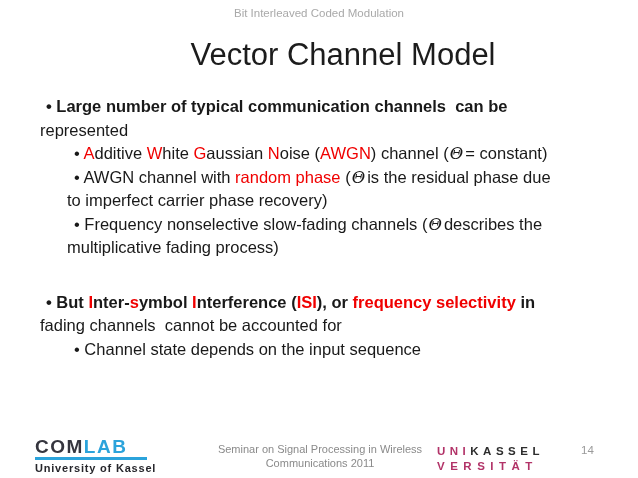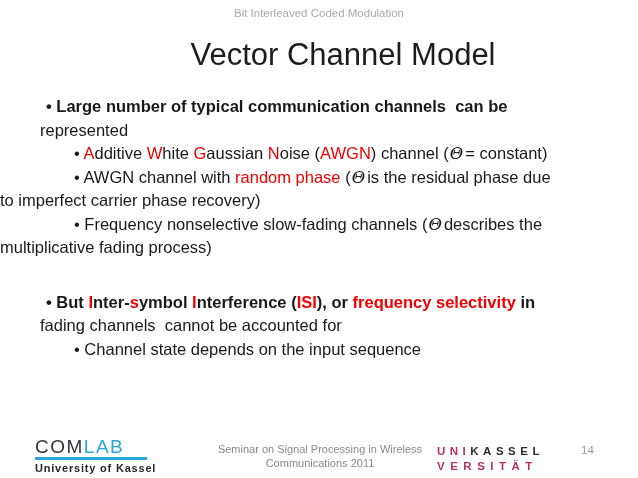--- a/index.html
+++ b/index.html
@@ -16,27 +16,27 @@
     font-size:31px; color:#1c1c1c;padding-left:24px;
   }
   .body {
     position:absolute; top:95px; left:0; width:100%;
     font-size:16.5px; line-height:23.5px; color:#191919;
   }
   .bl  { white-space:pre; }
   .l1  { padding-left:46px;font-weight:bold; }
   .l1c { padding-left:40px; }
   .l2  { padding-left:74px; }
-  .l2c { }
+  .l2c { padding-left:67px; }
   .sp  { height:31px; }
   .red { color:var(--accent-red, #f00000); }
   .theta { font-style:italic; font-family:"DejaVu Serif", serif; padding:0 2px 0 1px; }
 
   .comlab { position:absolute; left:35px; top:437px; width:114px; }
-  .comlab-row { font-weight:normal; font-size:19px; line-height:19px; letter-spacing:1.5px; color:#35353e; white-space:nowrap; }
+  .comlab-row { font-weight:bold; font-size:19px; line-height:19px; letter-spacing:1.5px; color:#35353e; white-space:nowrap; }
   .comlab-row .lab { color:var(--comlab-blue, #2ba3db); }
   .comlab-rule { height:3px; background:var(--comlab-blue, #2ba3db); margin-top:1px; width:112px; }
   .comlab-sub { font-weight:bold; font-size:11px; letter-spacing:0.8px; color:#26262b; margin-top:2px; white-space:nowrap; }
 
   .seminar { position:absolute; left:189px; top:442px; width:262px; text-align:center;
     font-size:11px; line-height:14px; color:#8a8a8a; }
 
   .uka { position:absolute; left:437px; top:444px; font-weight:bold; font-size:11.5px;
     line-height:14.5px; white-space:nowrap; }
   .uka-l1 { letter-spacing:4.5px; }

